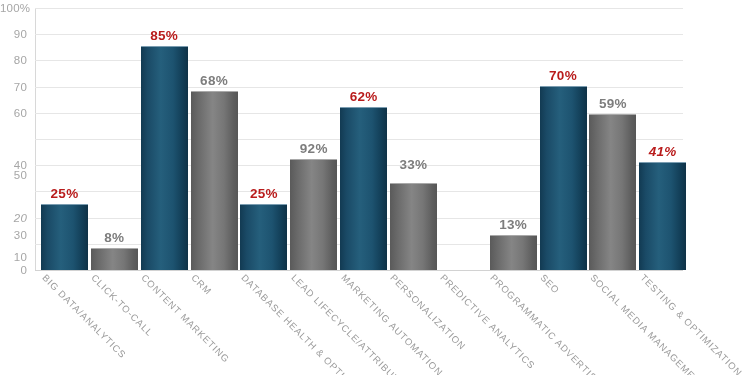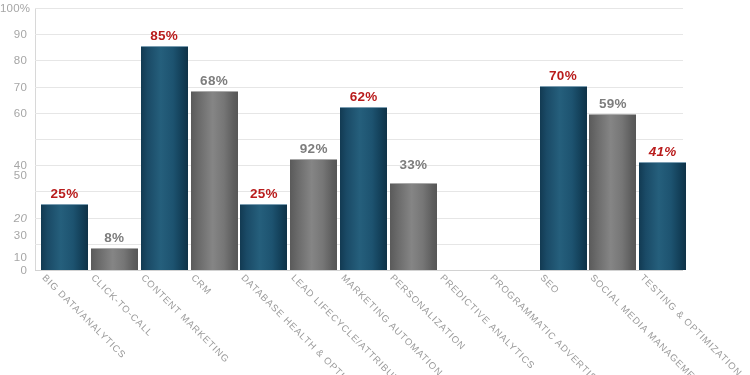--- a/index.html
+++ b/index.html
@@ -184,20 +184,24 @@
           <div class="bar-value gray" style="bottom: 114.04px;">92%</div>
         </div>
         <div class="bar-slot" style="left: 305.1px; width: 47px; height: 334px;">
           <div class="bar blue" title="MARKETING AUTOMATION: 62%" style="height: 162.44px;"></div>
           <div class="bar-value blue" style="bottom: 166.44px;">62%</div>
         </div>
         <div class="bar-slot" style="left: 354.95px; width: 47px; height: 262px;">
           <div class="bar gray" title="PERSONALIZATION: 33%" style="height: 86.46px;"></div>
           <div class="bar-value gray" style="bottom: 98px;">33%</div>
         </div>
+        <div class="bar-slot" style="left: 454.65px; width: 47px; height: 262px;">
+          <div class="bar gray" title="PROGRAMMATIC ADVERTISING: 13%" style="height: 34.06px;"></div>
+          <div class="bar-value gray" style="bottom: 38.06px;">13%</div>
+        </div>
         <div class="bar-slot" style="left: 504.5px; width: 47px; height: 262px;">
           <div class="bar blue" title="SEO: 70%" style="height: 183.4px;"></div>
           <div class="bar-value blue" style="bottom: 187.4px;">70%</div>
         </div>
         <div class="bar-slot" style="left: 554.35px; width: 47px; height: 262px;">
           <div class="bar gray" title="SOCIAL MEDIA MANAGEMENT: 59%" style="height: 154.58px;"></div>
           <div class="bar-value gray" style="bottom: 158.58px;">59%</div>
         </div>
         <div class="bar-slot" style="left: 604.2px; width: 47px; height: 262px;">
           <div class="bar blue" title="TESTING &amp; OPTIMIZATION: 41%" style="height: 107.42px;"></div>

